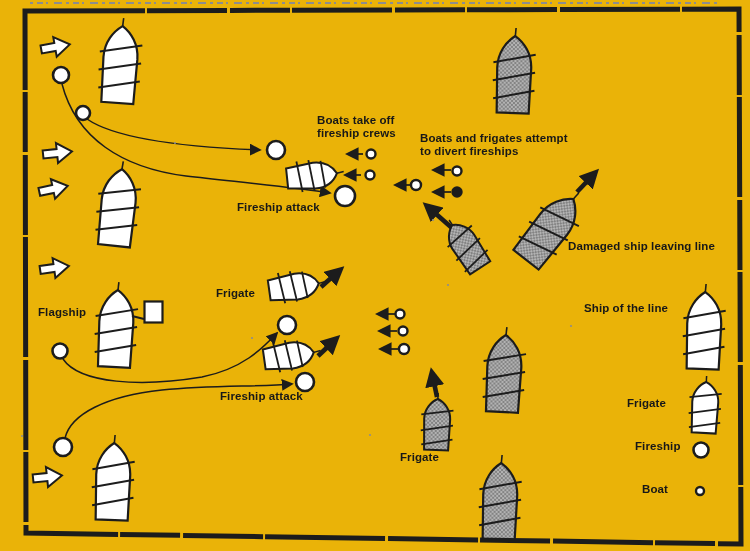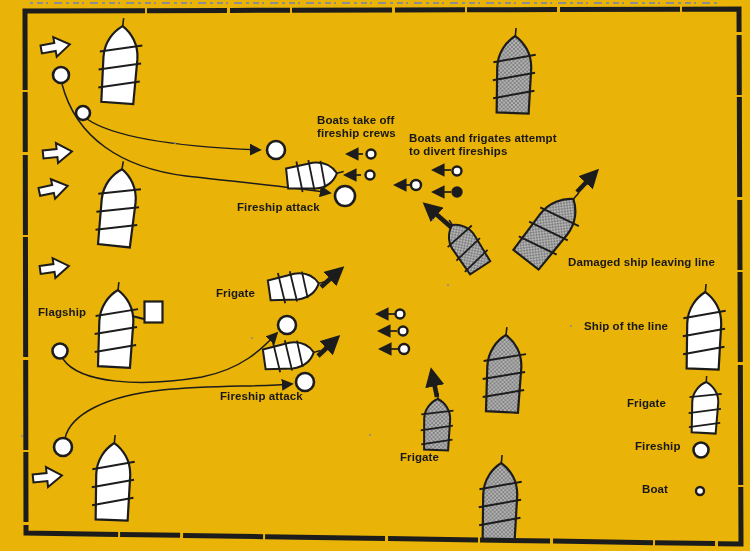--- a/index.html
+++ b/index.html
@@ -200,26 +200,26 @@
         <circle cx="571" cy="326" r="1.1" fill="#8d8d8d"></circle>
         <circle cx="448" cy="285" r="1.1" fill="#8d8d8d"></circle>
         <circle cx="252" cy="338" r="1.1" fill="#8d8d8d"></circle>
         <circle cx="370" cy="435" r="1.1" fill="#8d8d8d"></circle>
         <circle cx="22" cy="436" r="1.1" fill="#8d8d8d"></circle>
       </g>
   </svg>
   <div id="labels">
       <div class="lbl" style="left: 317px; top: 114px;">Boats take off
 fireship crews</div>
-      <div class="lbl" style="left: 409px; top: 132px;">Boats and frigates attempt
+      <div class="lbl" style="left: 420px; top: 132px;">Boats and frigates attempt
 to divert fireships</div>
       <div class="lbl" style="left: 237px; top: 201px;">Fireship attack</div>
-      <div class="lbl" style="left: 568px; top: 256px;">Damaged ship leaving line</div>
+      <div class="lbl" style="left: 568px; top: 240px;">Damaged ship leaving line</div>
       <div class="lbl" style="left: 216px; top: 287px;">Frigate</div>
       <div class="lbl" style="left: 38px; top: 306px;">Flagship</div>
-      <div class="lbl" style="left: 584px; top: 320px;">Ship of the line</div>
+      <div class="lbl" style="left: 584px; top: 302px;">Ship of the line</div>
       <div class="lbl" style="left: 220px; top: 390px;">Fireship attack</div>
       <div class="lbl" style="left: 400px; top: 451px;">Frigate</div>
       <div class="lbl" style="left: 627px; top: 397px;">Frigate</div>
       <div class="lbl" style="left: 622px; top: 440px; padding-left: 13px;">Fireship</div>
       <div class="lbl" style="left: 642px; top: 483px;">Boat</div>
     </div>
 </div>
 
 </body></html>

